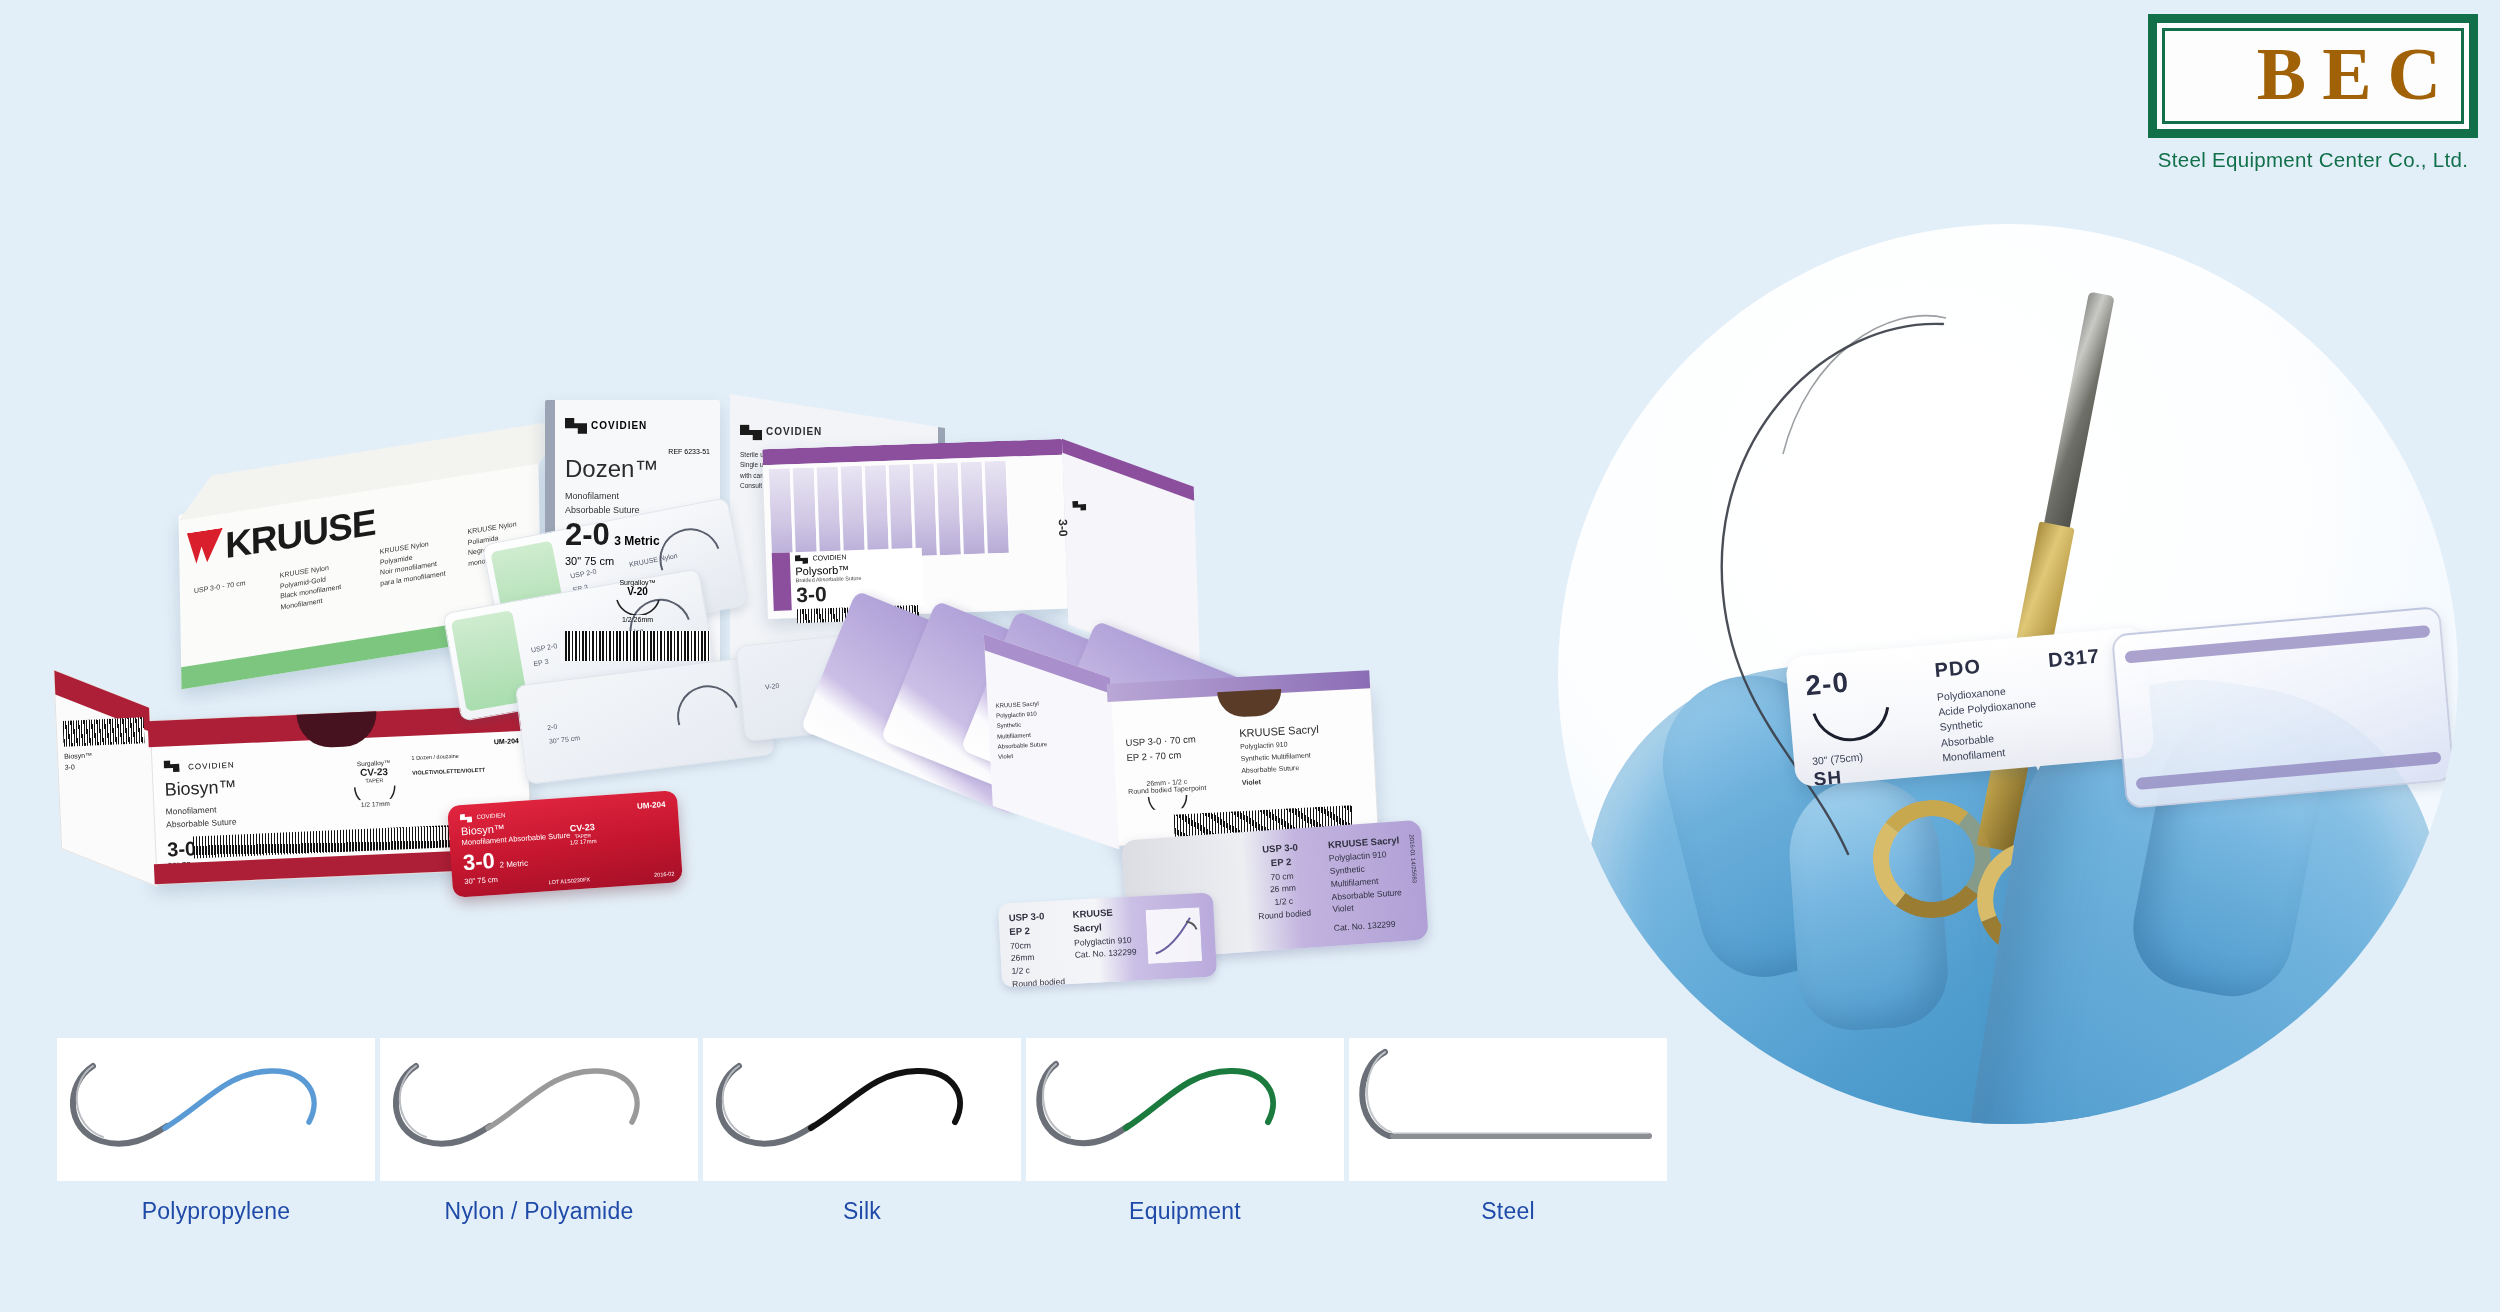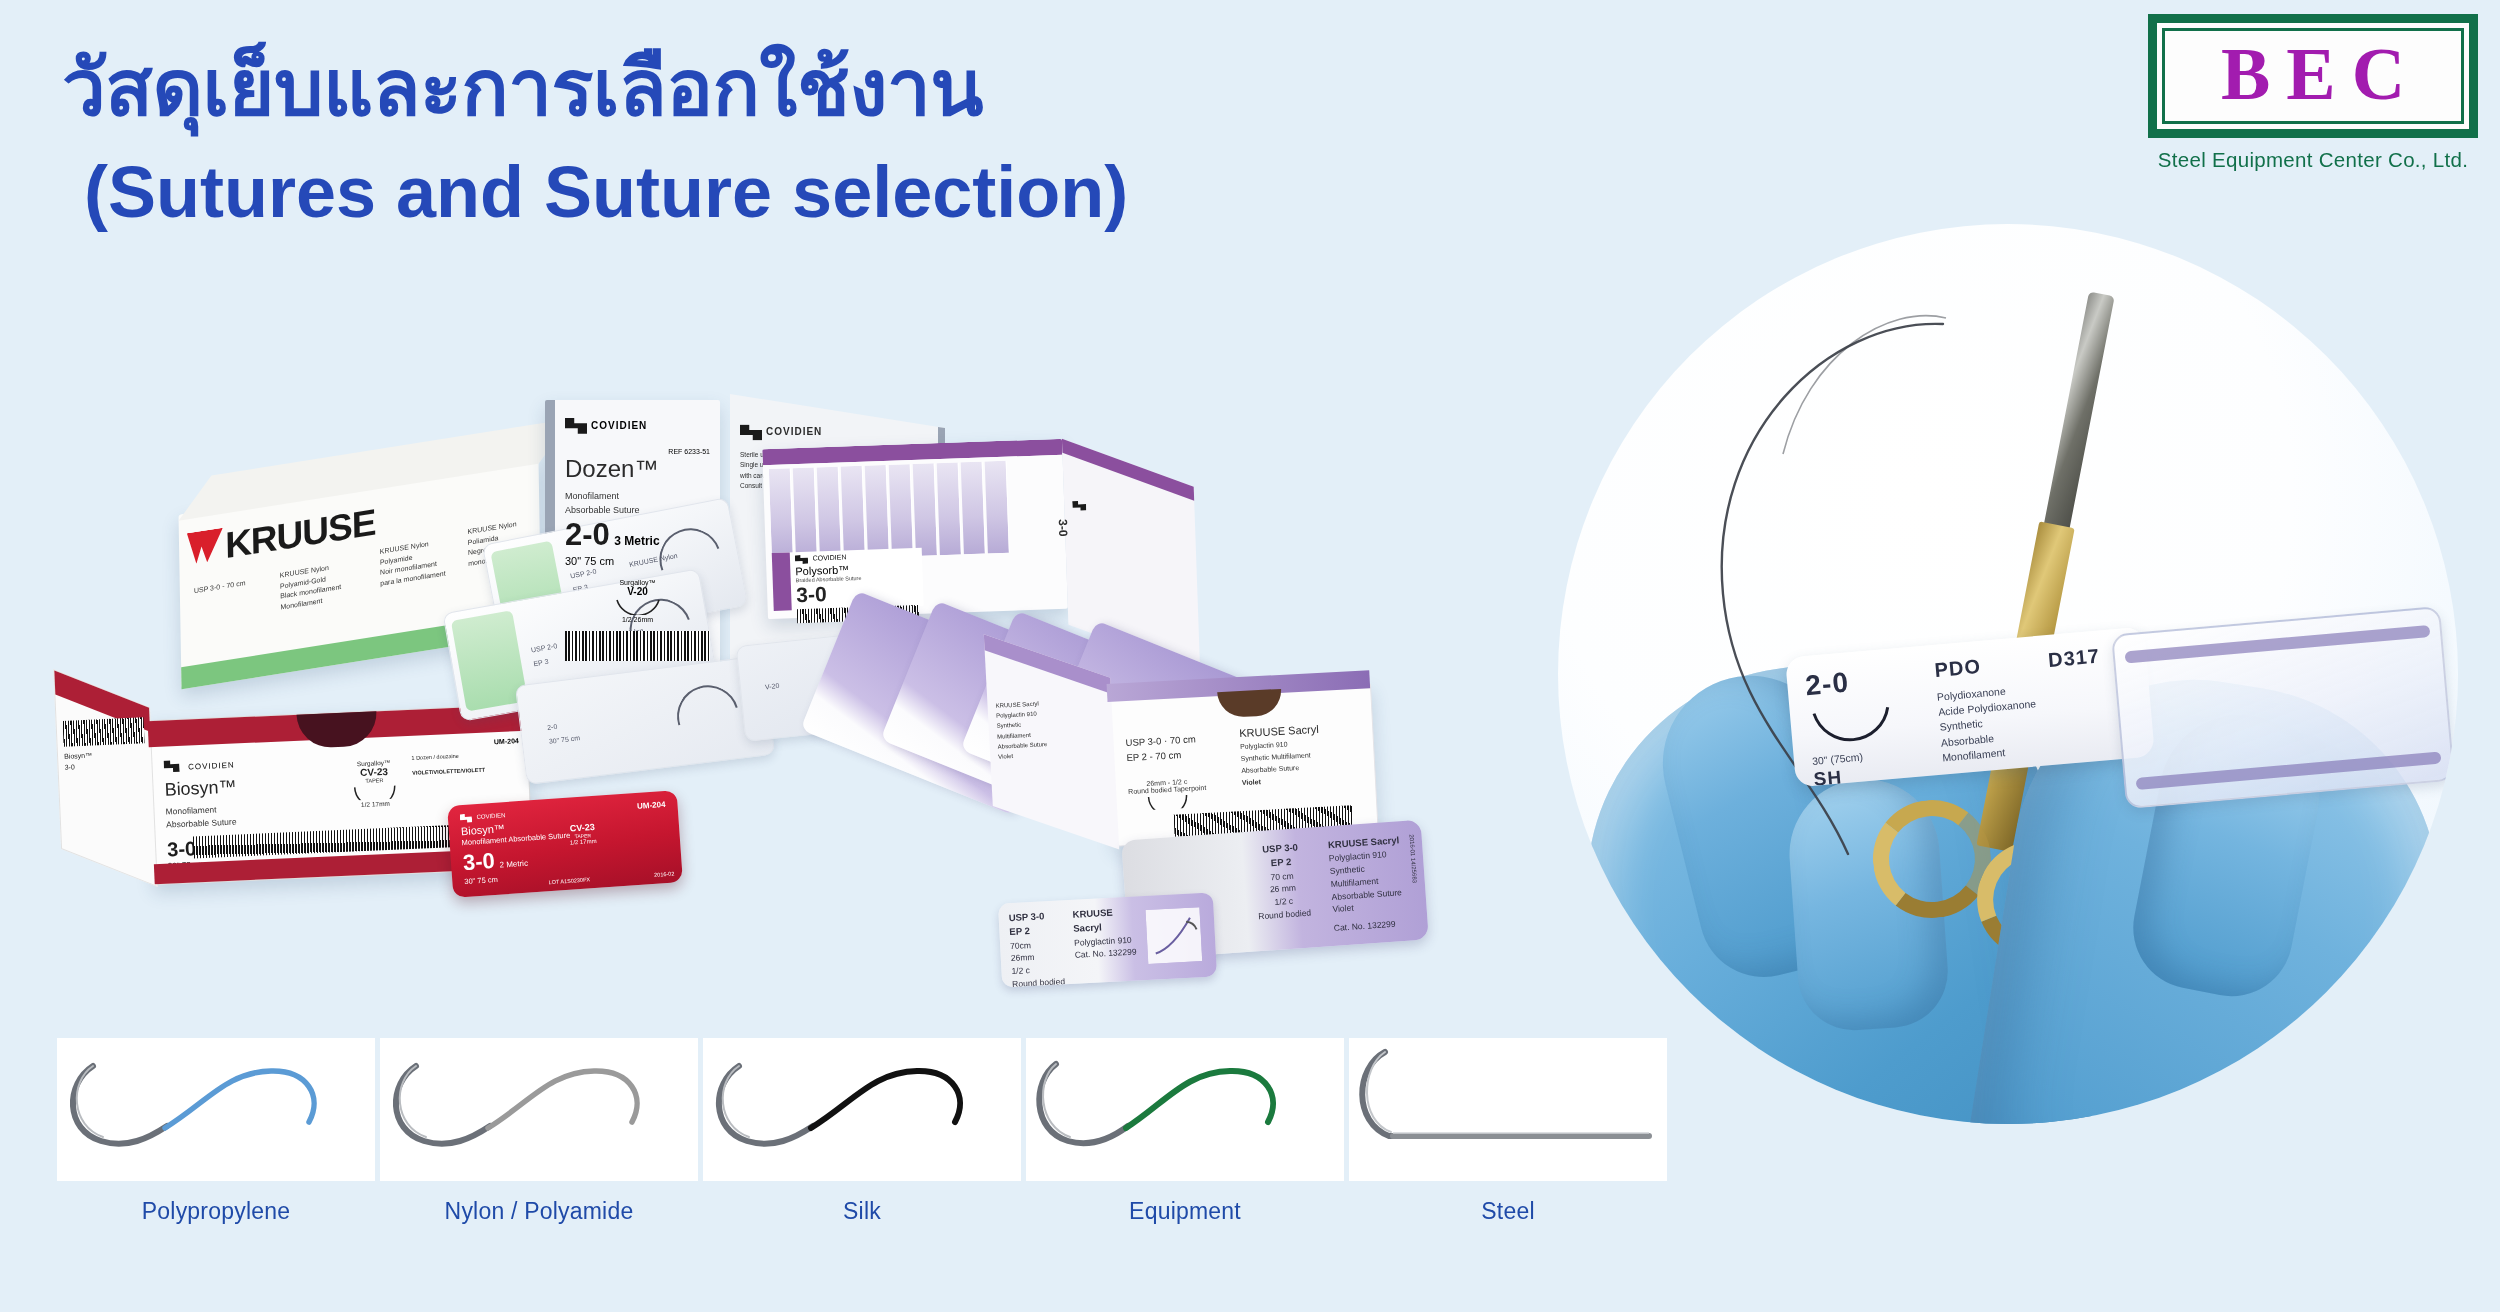--- a/index.html
+++ b/index.html
@@ -24,27 +24,28 @@
     border: 9px solid #11704a;
     background: #fdfdfd;
     padding: 5px;
     width: 330px;
   }
   .logo-box-inner {
     border: 3px solid #11704a;
     padding: 6px 4px 10px 4px;
   }
   .logo-text {
-    color: #a21caf;
+    color: #a16207;
     font-family: "Liberation Serif", serif;
     font-weight: bold;
     font-size: 74px;
     letter-spacing: 16px;
     line-height: 1;
     text-indent: 16px;
+    text-align: right;
   }
   .logo-sub {
     color: #11704a;
     font-size: 20.5px;
     margin-top: 10px;
     letter-spacing: 0.3px;
     white-space: nowrap;
   }
 
   
@@ -292,24 +293,20 @@
 
   <div class="logo-wrap">
     <div class="logo-box">
       <div class="logo-box-inner">
         <div class="logo-text">BEC</div>
       </div>
     </div>
     <div class="logo-sub">Steel Equipment Center Co., Ltd.</div>
   </div>
 
-  <div class="title-block">
-    <div class="title-th">วัสดุเย็บและการเลือกใช้งาน</div>
-    <div class="title-en">(Sutures and Suture selection)</div>
-  </div>
 
   <div class="circle-photo">
 
     <div class="glove-left"></div>
     <div class="finger-l1"></div>
     <div class="finger-l2"></div>
 
     <svg class="suture-thread" viewBox="0 0 330 600">
       <path d="M255 30 C 140 25, 20 140, 35 300 C 46 420, 120 470, 160 560" fill="none" stroke="#3b3f48" stroke-width="2.4" stroke-linecap="round" opacity=".92"></path>
       <path d="M258 24 C 200 10, 120 60, 95 160" fill="none" stroke="#3b3f48" stroke-width="1.6" opacity=".5"></path>

